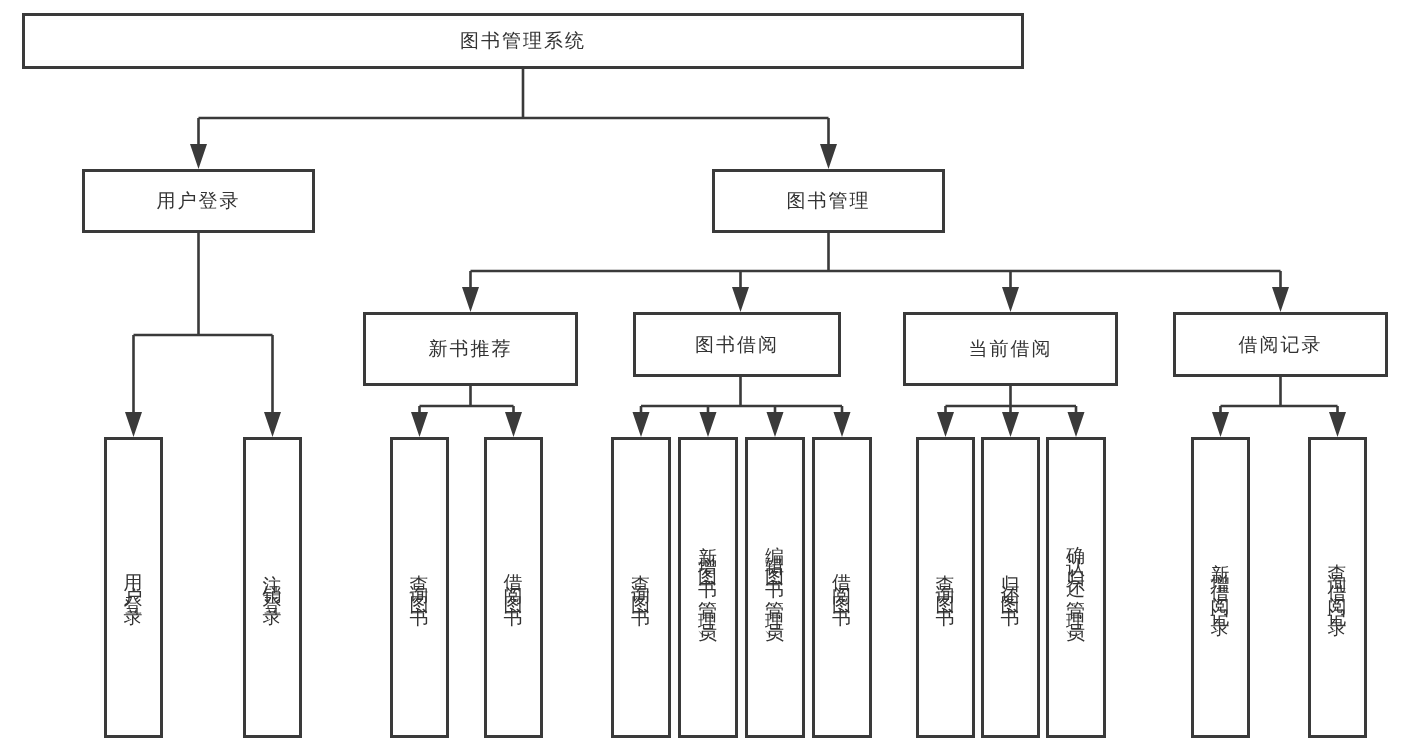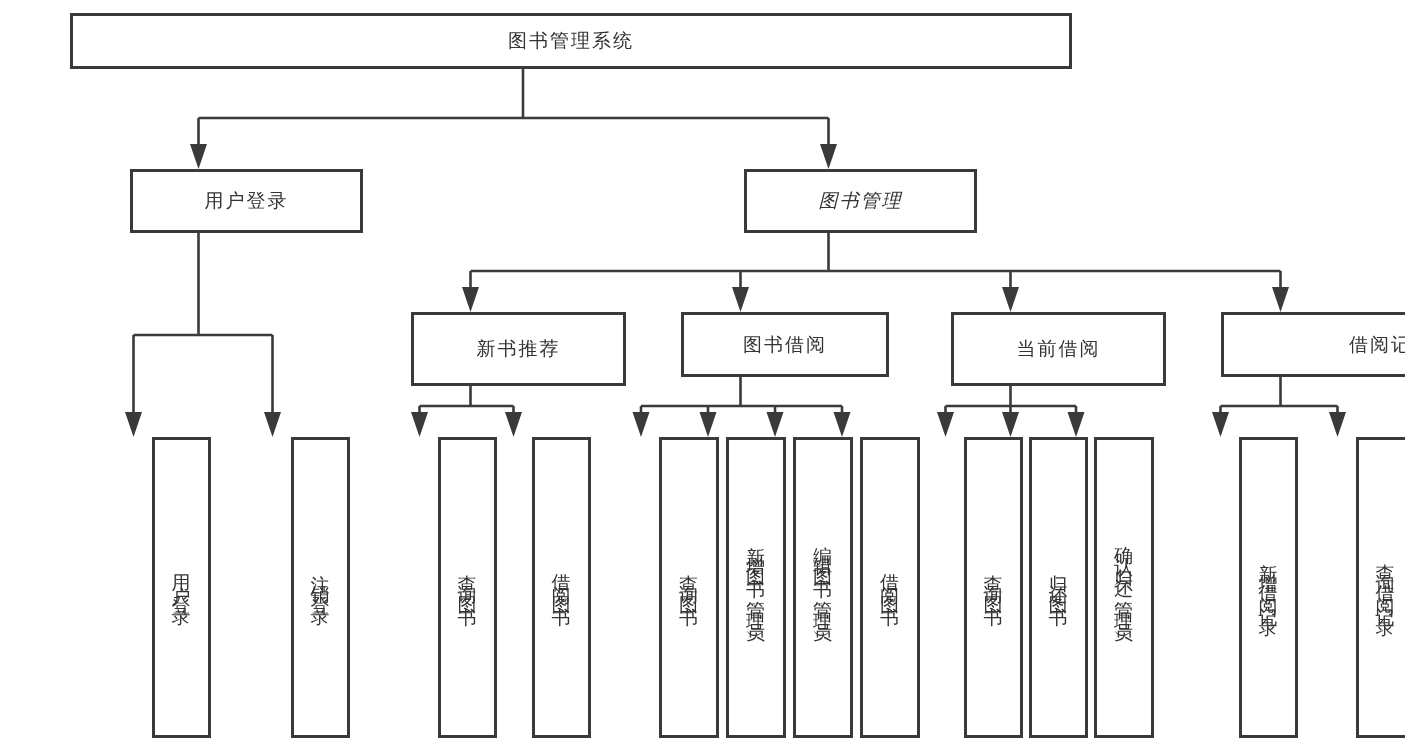--- a/index.html
+++ b/index.html
@@ -14,21 +14,20 @@
   #edge-lines{stroke:var(--line,#3a3a3a);stroke-width:2.6;fill:none;}
   #edge-arrows{fill:var(--line,#3a3a3a);stroke:none;}
   .node{
     position:absolute;
     background:#fff;
     border:3px solid var(--line,#3a3a3a);
     box-sizing:border-box;
     display:flex;align-items:center;justify-content:center;
     color:var(--text,#333);
     z-index:2;
-    margin-left:48px;
   }
   .node.h .label{
     font-size:19px;
     letter-spacing:2px;
     white-space:nowrap;
   }
   .node.v{padding-bottom:14px;}
   .node.v .label{
     writing-mode:vertical-rl;
     text-orientation:mixed;
@@ -61,21 +60,21 @@
       </div>
       <div class="node h" style="left: 82px; top: 169px; width: 233px; height: 64px;">
         <span class="label">用户登录</span>
       </div>
       <div class="node v" style="left: 104px; top: 437px; width: 59px; height: 301px;">
         <span class="label">用户登录</span>
       </div>
       <div class="node v" style="left: 243px; top: 437px; width: 59px; height: 301px;">
         <span class="label">注销登录</span>
       </div>
-      <div class="node h" style="left: 696px; top: 169px; width: 233px; height: 64px; font-style: italic;">
+      <div class="node h" style="left: 712px; top: 169px; width: 233px; height: 64px;">
         <span class="label">图书管理</span>
       </div>
       <div class="node h" style="left: 363px; top: 312px; width: 215px; height: 74px;">
         <span class="label">新书推荐</span>
       </div>
       <div class="node v" style="left: 390px; top: 437px; width: 59px; height: 301px;">
         <span class="label">查询图书</span>
       </div>
       <div class="node v" style="left: 484px; top: 437px; width: 59px; height: 301px;">
         <span class="label">借阅图书</span>
@@ -100,21 +99,21 @@
       </div>
       <div class="node v" style="left: 916px; top: 437px; width: 59px; height: 301px;">
         <span class="label">查询图书</span>
       </div>
       <div class="node v" style="left: 981px; top: 437px; width: 59px; height: 301px;">
         <span class="label">归还图书</span>
       </div>
       <div class="node v" style="left: 1046px; top: 437px; width: 60px; height: 301px;">
         <span class="label">确认归还（管理员）</span>
       </div>
-      <div class="node h" style="left: 1173px; top: 312px; width: 215px; height: 65px; justify-content: flex-end;">
+      <div class="node h" style="left: 1173px; top: 312px; width: 215px; height: 65px;">
         <span class="label">借阅记录</span>
       </div>
       <div class="node v" style="left: 1191px; top: 437px; width: 59px; height: 301px;">
         <span class="label">新增借阅记录</span>
       </div>
       <div class="node v" style="left: 1308px; top: 437px; width: 59px; height: 301px;">
         <span class="label">查询借阅记录</span>
       </div>
     </div>
 </div>

